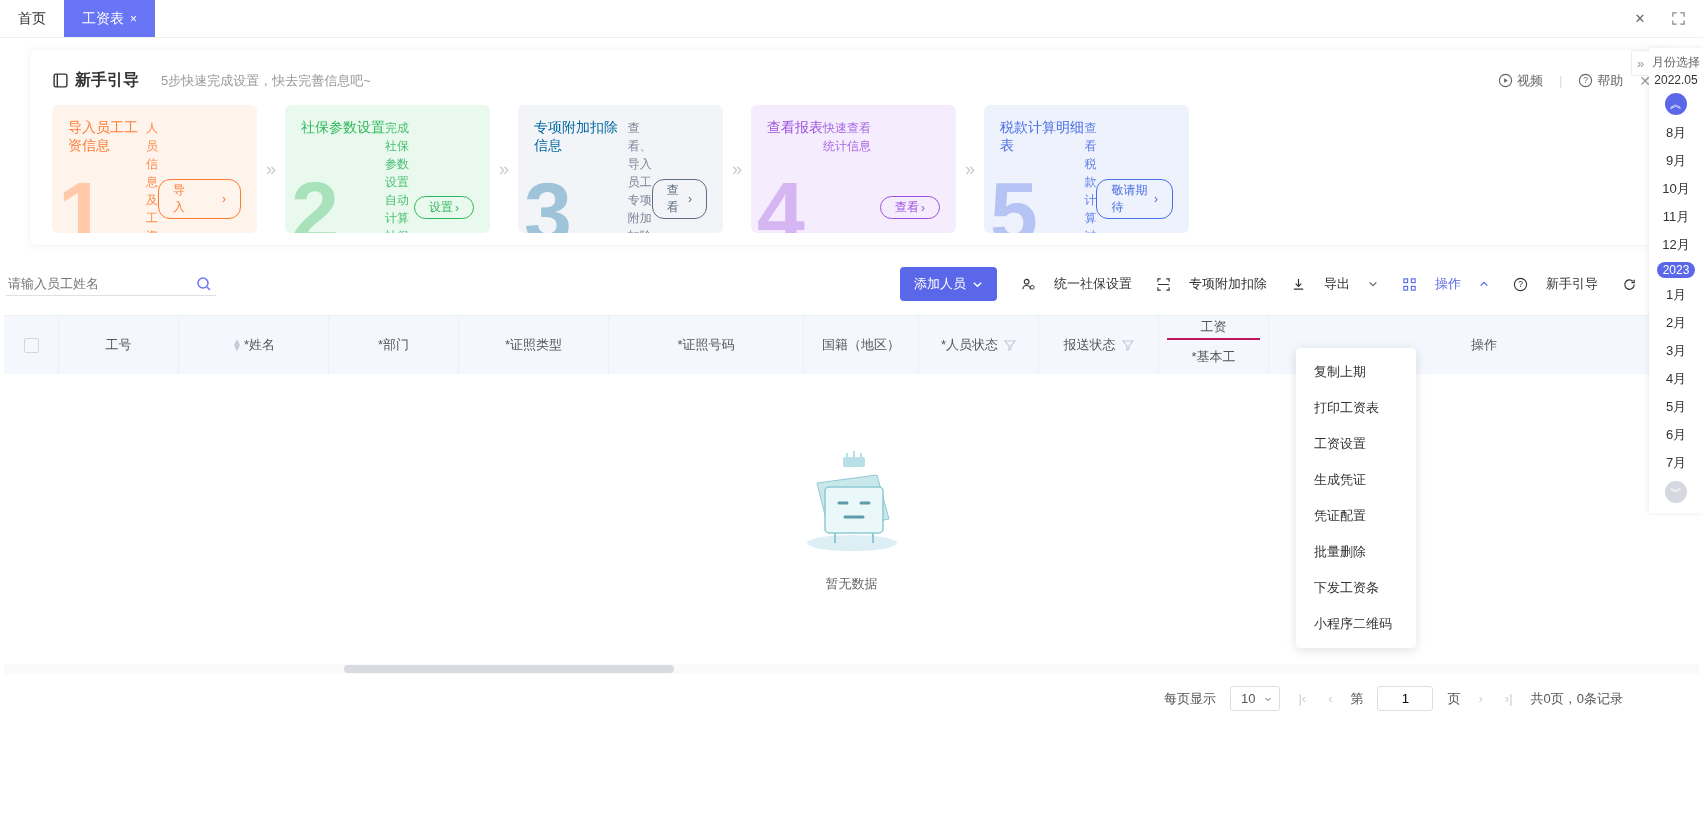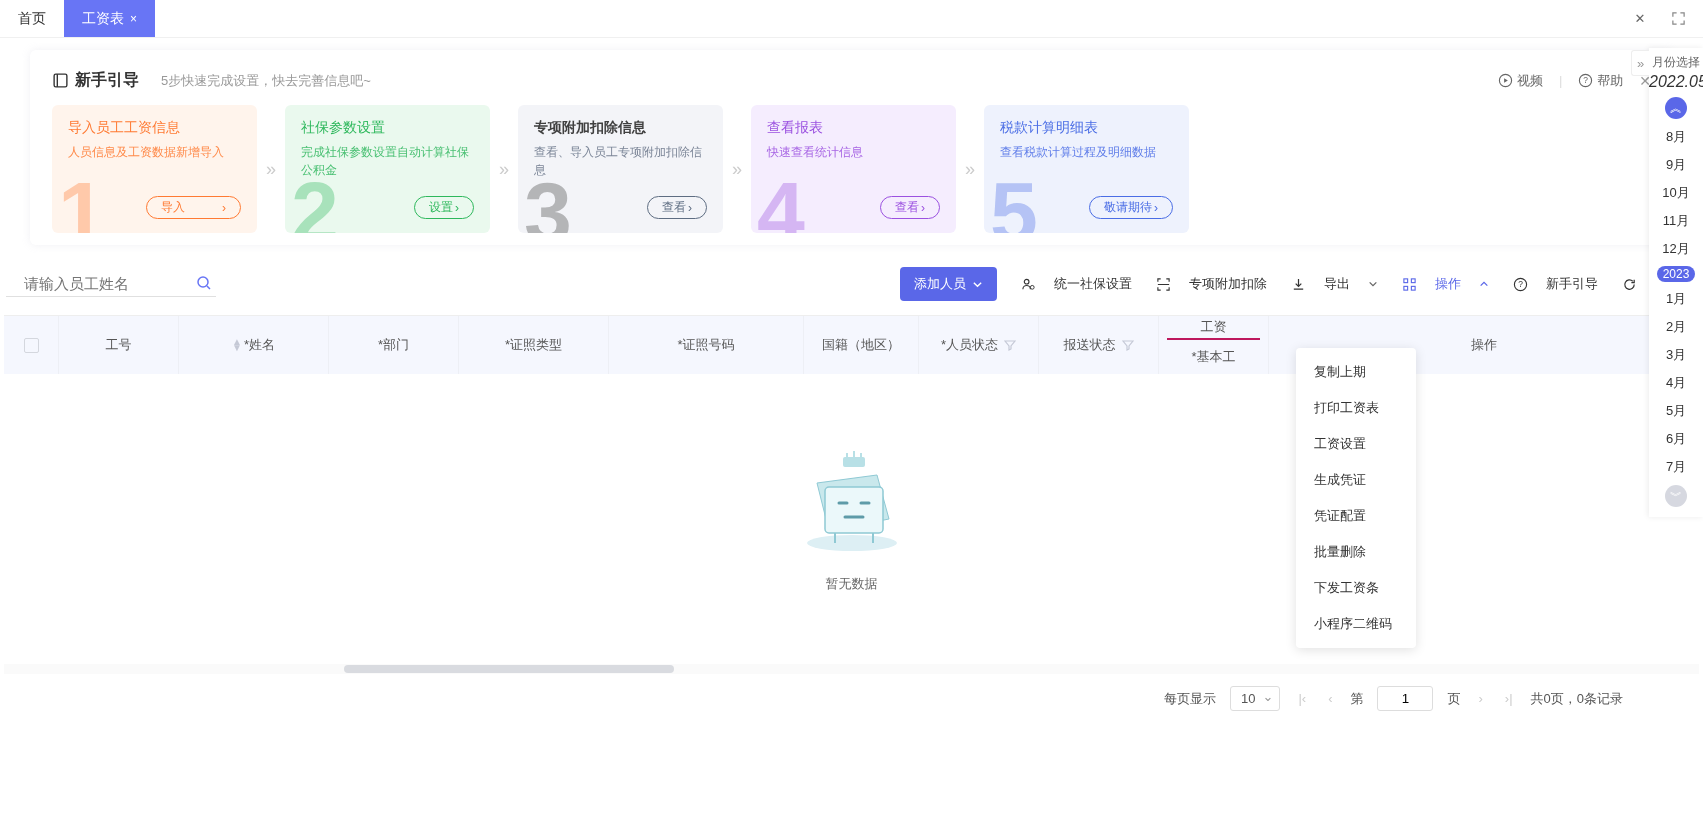--- a/index.html
+++ b/index.html
@@ -16,36 +16,36 @@
   
   .guide-panel { margin: 12px 30px 18px 30px; background: #fff; border-radius: 6px; box-shadow: 0 0 8px rgba(180,180,200,0.2); padding: 20px 22px 12px 22px; }
   .guide-header { display:flex; align-items:center; margin-bottom:14px; position:relative; }
   .guide-title { font-size: 16px; font-weight:600; display:flex; align-items:center; gap:6px; }
   .guide-sub { margin-left: 22px; color:#999; font-size:13px; }
   .guide-right { margin-left:auto; display:flex; align-items:center; gap:16px; color:#666; font-size:13px;}
   .guide-right span { cursor:pointer; display:flex; align-items:center; gap:4px;}
   .guide-sep { color:#ddd; }
   .guide-close { cursor:pointer; font-size:14px; color:#999; }
   .guide-steps { display:flex; align-items:center; }
-  .step-card { width: 205px; height: 128px; border-radius:6px; padding: 14px 16px; position:relative; overflow:hidden; display:flex; flex-direction:column; }
+  .step-card { width: 205px; height: 128px; border-radius:6px; padding: 14px 16px; position:relative; overflow:hidden; display:flex; }
   .step-title { font-size:14px; font-weight:500; margin-bottom:6px; }
   .step-desc { font-size:12px; line-height:1.5; flex:1; }
   .step-btn { align-self:flex-end; border:1px solid; border-radius:12px; padding:2px 14px; font-size:12px; cursor:pointer; display:flex; align-items:center; gap:2px; }
   .step-num { position:absolute; left:6px; bottom:-22px; font-size:86px; font-weight:bold; opacity:0.35; line-height:1; }
   .step-arrow { width:28px; text-align:center; color:#ccc; font-size:18px; }
   .s1 { background:#FFF4EC; } .s1 .step-title,.s1 .step-num{color:#FF7A33;} .s1 .step-desc{color:#FF8A4A;} .s1 .step-btn{color:#FF7A33;border-color:#FF7A33;gap:37px;}
   .s2 { background:#EAF9EE; } .s2 .step-title,.s2 .step-num{color:#2EB85C;} .s2 .step-desc{color:#4AC073;} .s2 .step-btn{color:#2EB85C;border-color:#2EB85C;}
-  .s3 { background:#F3F4F8; } .s3 .step-title,.s3 .step-num{color:#404040;font-weight:bold;} .s3 .step-desc{color:#7B8597;} .s3 .step-btn{color:#5E6D82;border-color:#5E6D82;}
+  .s3 { background:#F3F4F8; } .s3 .step-title,.s3 .step-num{color:#0369a1;} .s3 .step-desc{color:#7B8597;} .s3 .step-btn{color:#5E6D82;border-color:#5E6D82;}
   .s4 { background:#F5EDFE; } .s4 .step-title,.s4 .step-num{color:#9B51E0;} .s4 .step-desc{color:#A866E4;} .s4 .step-btn{color:#9B51E0;border-color:#9B51E0;}
   .s5 { background:#EEF2FD; } .s5 .step-title,.s5 .step-num{color:#4A6DE5;} .s5 .step-desc{color:#5F7DE9;} .s5 .step-btn{color:#4A6DE5;border-color:#4A6DE5;}
   
   
   .toolbar { display:flex; align-items:center; margin: 0 4px 0 4px; padding: 4px 0; }
   .search-wrap { position:relative; width:210px; margin-left:2px; border-bottom:1px solid #e0e0e0; padding:4px 24px 4px 2px;}
-  .search-wrap input { border:none; outline:none; width:100%; font-size:15px;margin-left:16px; }
+  .search-wrap input { border:none; outline:none; width:100%; font-size:13px; }
   .search-icon { position:absolute; right:4px; top:4px; color:#6875F5; }
   .toolbar-right { margin-left:auto; display:flex; align-items:center; gap:24px; padding-right:18px; }
   .btn-primary { background:#5A67E8; color:#fff; padding:8px 14px; border-radius:4px; cursor:pointer; font-size:13px; display:flex; align-items:center; gap:6px;}
   .tool-link { display:flex; align-items:center; gap:18px; cursor:pointer; color:#333; }
   .tool-link.active { color:#5A67E8; }
   
   
   .table-wrap { margin: 10px 4px 0 4px; border-top:1px solid #eee; position:relative; }
   .thead { display:flex; background:#F5F7FE; }
   .th { padding:0 8px; display:flex; align-items:center; justify-content:center; font-size:13px; color:#555; border-right:1px solid #EDEFF5; position:relative; height:40px;}
@@ -61,21 +61,21 @@
   .hscroll { height:10px; background:#fafafa; position:relative; margin-top:0;}
   .hscroll-thumb { position:absolute; left:340px; width:330px; height:8px; background:#d9dbe0; border-radius:4px; top:1px;}
   
   
   .dropdown { position:absolute; top:348px; left:1296px; width:120px; background:#fff; box-shadow:0 2px 12px rgba(0,0,0,0.12); border-radius:4px; padding:6px 0; z-index:20;}
   .dropdown-item { padding:9px 18px; font-size:13px; cursor:pointer; }
   
   
   .month-panel { position:fixed; right:0; top:48px; width:54px; background:#fff; box-shadow:-1px 0 6px rgba(0,0,0,0.08); padding:6px 0; text-align:center; font-size:13px; z-index:30;}
   .month-panel .mp-title { font-size:12px; color:#666; padding:0 2px; }
-  .month-panel .mp-date { font-size:16px; color:#333; font-weight:500; margin:2px 0 6px;font-style:italic;}
+  .month-panel .mp-date { font-size:12px; color:#333; font-weight:500; margin:2px 0 6px;}
   .mp-scroll { width:22px; height:22px; border-radius:50%; background:#5A67E8; color:#fff; margin:4px auto; display:flex; align-items:center; justify-content:center; font-size:12px; cursor:pointer;}
   .mp-scroll.gray { background:#d6d8e0; }
   .mp-month { padding:5px 0; cursor:pointer; }
   .mp-year { background:#5A67E8; color:#fff; border-radius:10px; padding:1px 6px; font-size:12px; display:inline-block; margin:3px 0;}
   .mp-collapse { position:absolute; left:-18px; top:2px; width:18px; height:26px; background:#fff; border:1px solid #eee; border-right:none; display:flex; align-items:center; justify-content:center; color:#999; cursor:pointer; border-radius:3px 0 0 3px;}
   
   
   .pagination { display:flex; align-items:center; justify-content:flex-end; padding:12px 80px 10px 0; gap:14px; font-size:13px; color:#555;}
   .page-select { border:1px solid #ddd; padding:4px 24px 4px 10px; border-radius:3px; position:relative;}
   .page-select::after{content:"⌄"; position:absolute; right:6px; top:2px; color:#999;}

